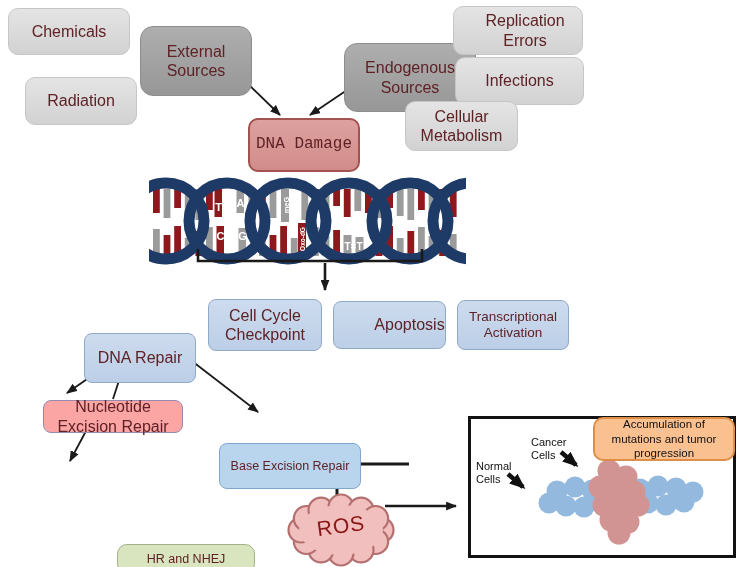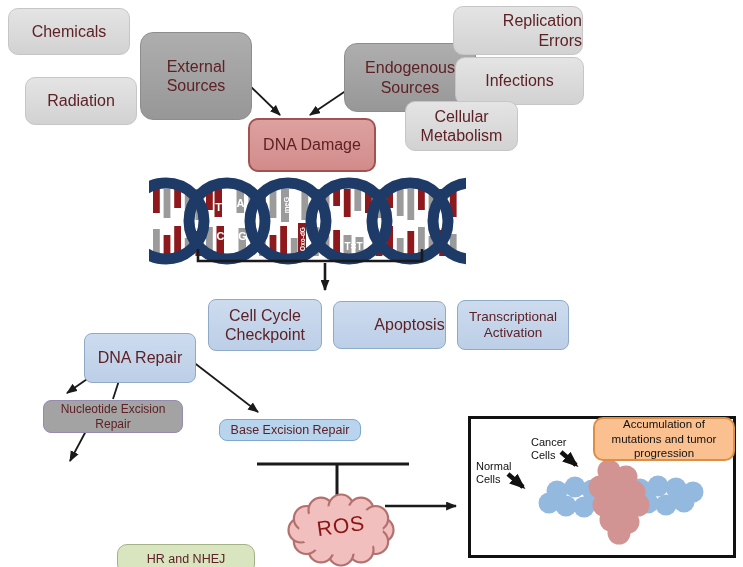--- a/index.html
+++ b/index.html
@@ -6,30 +6,30 @@
   .stage{position:relative;width:743px;height:567px;background:#fff;overflow:hidden;
          font-family:"Liberation Sans",sans-serif;}
   svg{position:absolute;left:0;top:0;z-index:1;}
   .box{position:absolute;z-index:2;display:flex;align-items:center;justify-content:center;
        text-align:center;color:#5e2125;font-size:16px;line-height:1.2;border-radius:9px;
        box-sizing:border-box;}
   .gray-light{background:linear-gradient(180deg,#e4e4e4,#d2d2d2);border:1px solid #c6c6c6;border-radius:10px;}
   .gray-dark{background:linear-gradient(180deg,#aeaeae,#979797);border:1px solid #8d8d8d;border-radius:13px;}
   .pinkbox{background:linear-gradient(180deg,#dda19f,#d18c8a);border:2px solid #a25351;border-radius:10px;}
   .bluebox{background:linear-gradient(180deg,#cddbee,#bccfe7);border:1.5px solid #8fa9c9;border-radius:8px;}
-  .purplebox{background:#a3a3a3;border:1.5px solid #958bb0;border-radius:8px;font-size:12px;}
+  .purplebox{background:#fca5a5;border:1.5px solid #958bb0;border-radius:8px;font-size:16px;}
   .berbox{background:#b9d4ed;border:1.5px solid #7fa8cf;border-radius:8px;font-size:12.5px;}
   .greenbox{background:#d9e5bf;border:1.5px solid #a3b186;border-radius:10px;font-size:12.5px;}
   .panel{position:absolute;z-index:2;border:3px solid #111;background:transparent;box-sizing:border-box;}
   .orangebox{background:#fac090;border:2px solid #dd8f47;border-radius:10px;font-size:11.5px;
              color:#111;line-height:1.25;padding:16px 6px;}
   .cell-label{position:absolute;z-index:3;font-size:11px;color:#111;line-height:1.2;text-align:left;}
   .ros-label{position:absolute;z-index:3;width:76px;text-align:center;color:#8b1515;
              font-size:21px;letter-spacing:1px;transform:rotate(-8deg);}
-  .left-align{justify-content:flex-start;text-align:right;padding-left:14px;}
+  .left-align{justify-content:flex-start;text-align:center;padding-left:14px;}
 </style>
 </head>
 <body>
 
 <div class="stage">
 
   <svg width="743" height="567" viewBox="0 0 743 567">
     <defs>
       <marker id="ah" viewBox="0 0 10 8" refX="9" refY="4" markerWidth="11" markerHeight="9" orient="auto" markerUnits="userSpaceOnUse">
           <path d="M0,0L10,4L0,8Z" fill="#1a1a1a"></path>
@@ -190,60 +190,60 @@
 
     <g stroke="#111" stroke-width="4.5">
       <line x1="561" y1="452" x2="576" y2="465" marker-end="url(#ahBig)"></line>
       <line x1="508" y1="474" x2="523" y2="487" marker-end="url(#ahBig)"></line>
     </g>
   </svg>
 
   <div class="box gray-light" style="left:8px;top:8px;width:122px;height:47px;">
       <span>Chemicals</span>
     </div>
-  <div class="box gray-dark" style="left:140px;top:32px;width:112px;height:88px;">
+  <div class="box gray-dark" style="left:140px;top:26px;width:112px;height:70px;">
       <span>External Sources</span>
     </div>
   <div class="box gray-light" style="left:25px;top:77px;width:112px;height:48px;">
       <span>Radiation</span>
     </div>
   <div class="box gray-dark" style="left:344px;top:30px;width:132px;height:69px;margin-top:13px;">
       <span>Endogenous Sources</span>
     </div>
   <div class="box gray-light left-align" style="left:453px;top:6px;width:130px;height:49px;">
       <span>Replication Errors</span>
     </div>
   <div class="box gray-light" style="left:455px;top:57px;width:129px;height:48px;">
       <span>Infections</span>
     </div>
   <div class="box gray-light" style="left:405px;top:101px;width:113px;height:50px;">
       <span>Cellular Metabolism</span>
     </div>
 
-  <div class="box pinkbox" style="left:248px;top:118px;width:128px;height:54px;">
+  <div class="box pinkbox" style="left:248px;top:118px;width:112px;height:54px;font-family:Liberation Mono, monospace;">
       <span>DNA Damage</span>
     </div>
 
   <div class="box bluebox" style="left:84px;top:300px;width:112px;height:50px;margin-top:33px;">
       <span>DNA Repair</span>
     </div>
   <div class="box bluebox" style="left:208px;top:299px;width:114px;height:52px;">
       <span>Cell Cycle Checkpoint</span>
     </div>
   <div class="box bluebox" style="left:333px;top:301px;width:113px;height:48px;padding-left:40px;">
       <span>Apoptosis</span>
     </div>
   <div class="box bluebox" style="left:457px;top:300px;width:112px;height:50px;font-size:13.5px;">
       <span>Transcriptional Activation</span>
     </div>
 
   <div class="box purplebox" style="left:43px;top:400px;width:140px;height:33px;">
       <span>Nucleotide Excision Repair</span>
     </div>
-  <div class="box berbox" style="left:219px;top:419px;width:142px;height:22px;">
+  <div class="box berbox" style="left:219px;top:443px;width:142px;height:46px;">
       <span>Base Excision Repair</span>
     </div>
   <div class="box greenbox" style="left:117px;top:508px;width:138px;height:30px;margin-top:36px;">
       <span>HR and NHEJ</span>
     </div>
 
   <div class="ros-label" style="left:303px;top:514px;">ROS</div>
 
   <div class="panel" style="left:468px;top:416px;width:268px;height:142px;"></div>
   <div class="box orangebox" style="left:593px;top:417px;width:142px;height:44px;">

